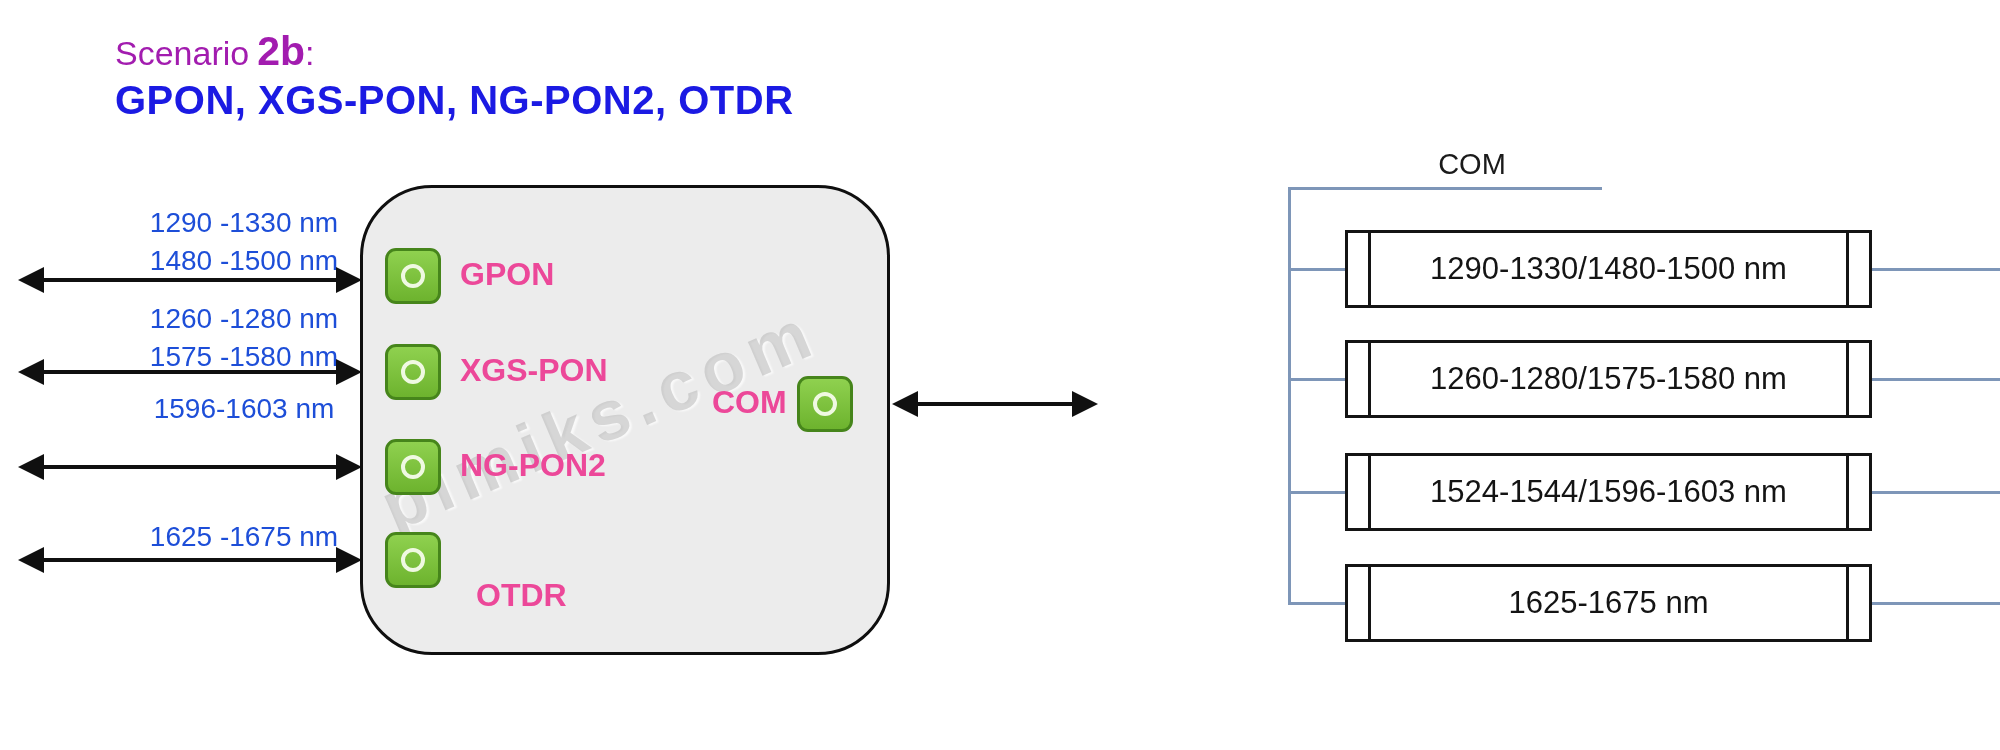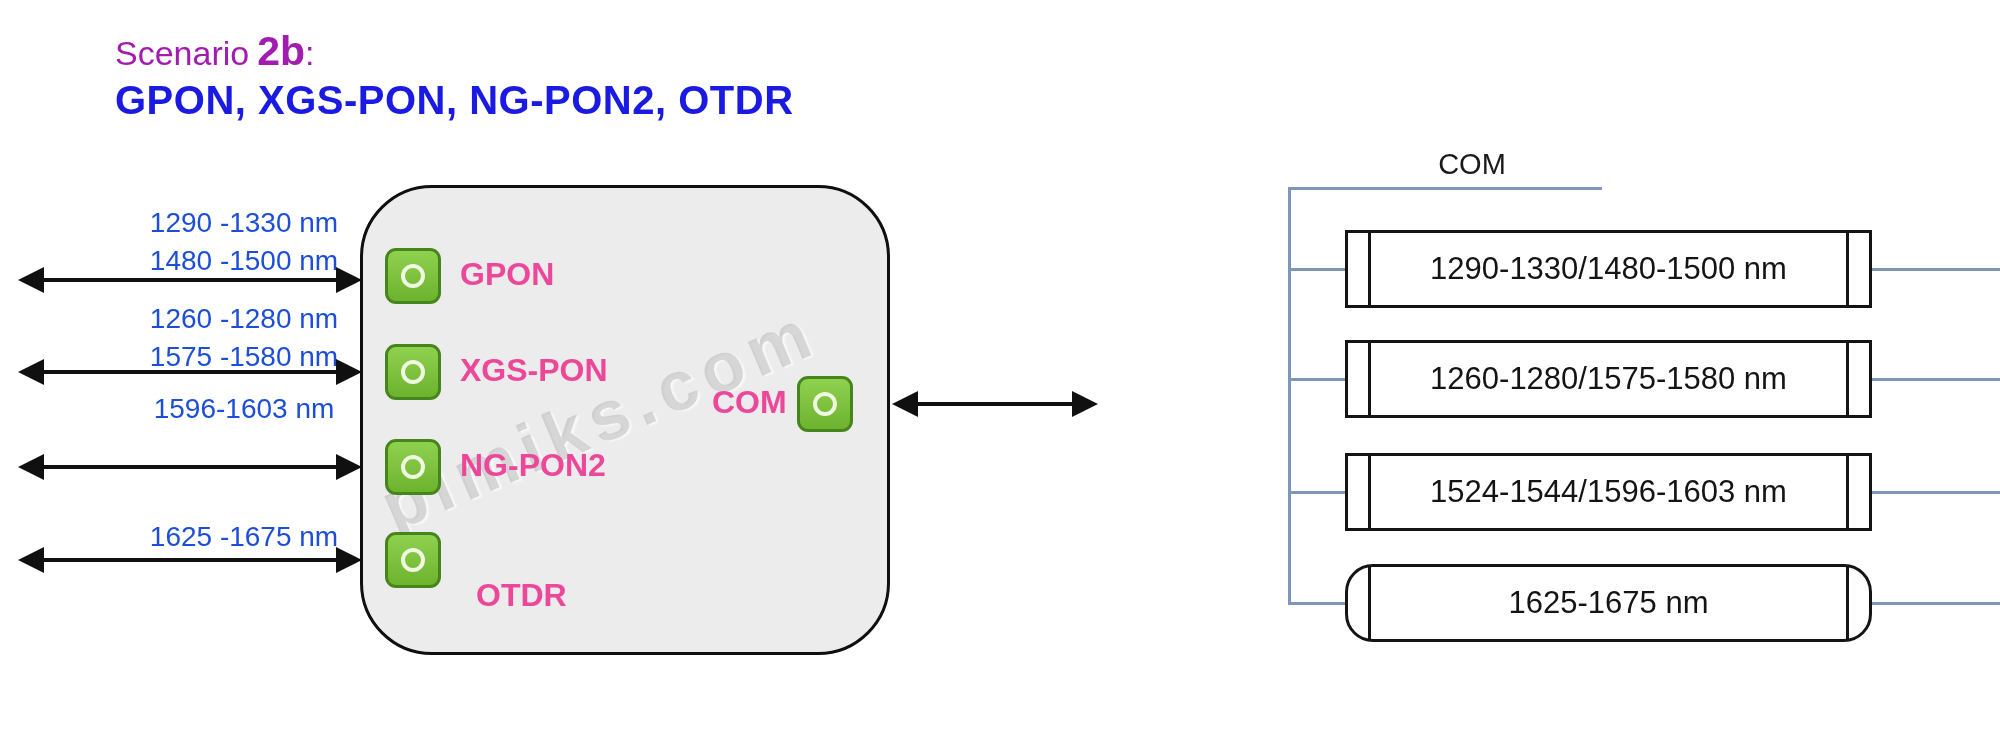--- a/index.html
+++ b/index.html
@@ -147,15 +147,15 @@
 
 <div class="filter" style="top:230px;">
   <span>1290-1330/1480-1500 nm</span>
 </div>
 <div class="filter" style="top:340px;">
   <span>1260-1280/1575-1580 nm</span>
 </div>
 <div class="filter" style="top:453px;">
   <span>1524-1544/1596-1603 nm</span>
 </div>
-<div class="filter" style="top:564px;border-radius:28px;">
+<div class="filter" style="top:564px;">
   <span>1625-1675 nm</span>
 </div>
 
 </body></html>

